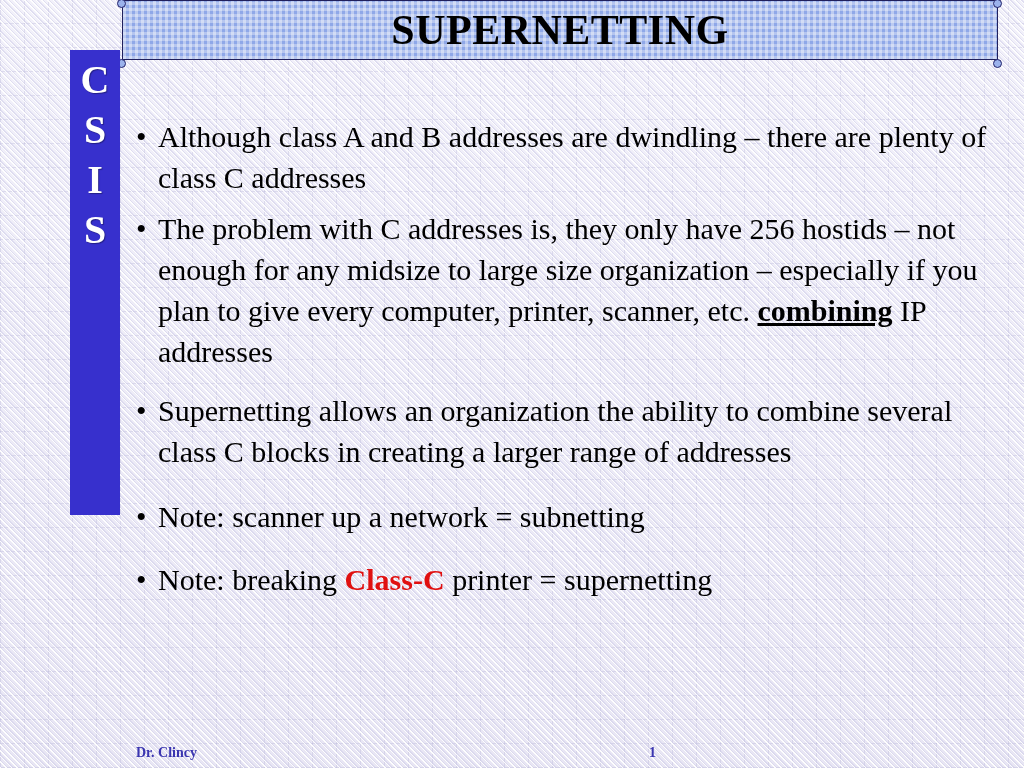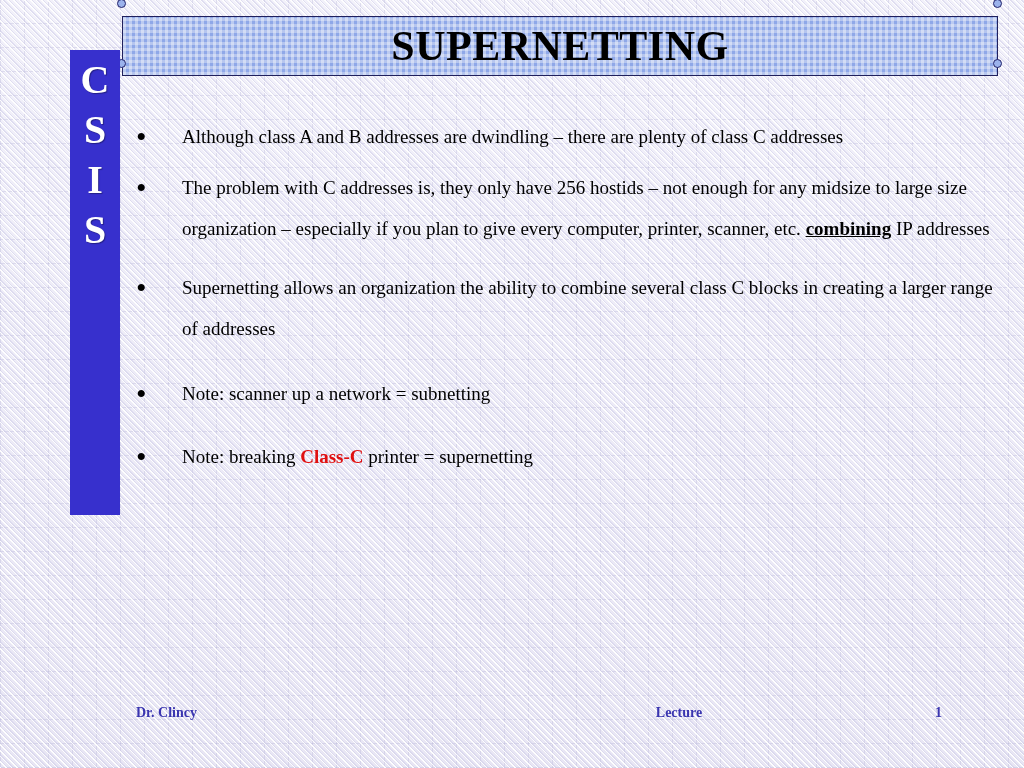--- a/index.html
+++ b/index.html
@@ -34,21 +34,21 @@
         rgba(168,166,206,0.28) 0px, rgba(168,166,206,0.28) 1px,
         rgba(0,0,0,0) 1px, rgba(0,0,0,0) 24px),
       linear-gradient(#f2f1fa, #e8e6f4);
     overflow: hidden;
   }
 
   
   #title-box {
     position: absolute;
     left: 122px;
-    top: 16px;
+    top: 0;
     width: 876px;
     height: 60px;
     box-sizing: border-box;
     border: 1.5px solid #20205c;
     background-color: #8fa8e8;
     background-image:
       repeating-linear-gradient(0deg,
         rgba(255,255,255,0.40) 0px, rgba(255,255,255,0.40) 3px,
         rgba(255,255,255,0.0) 3px, rgba(255,255,255,0.0) 6px),
       repeating-linear-gradient(90deg,
@@ -129,24 +129,23 @@
     width: 22px;
     font-size: 30px;
     line-height: 41px;
     color: #000000;
     text-align: left;
     font-family: "Liberation Serif", "DejaVu Serif", serif;
   }
   .bullet-text {
     flex: 1 1 auto;
     font-family: "Liberation Serif", "DejaVu Serif", serif;
-    font-size: 19px;
+    font-size: 30px;
     line-height: 41px;
     color: #000000;
-    margin-left: 24px;
   }
   .b-emph-underline {
     font-weight: bold;
     text-decoration: underline;
   }
   .b-emph-red {
     font-weight: bold;
     color: #e01010;
   }
 
@@ -159,21 +158,21 @@
 
   
   #footer {
     position: absolute;
     left: 136px;
     top: 703px;
     width: 806px;
     display: flex;
     align-items: baseline;
   }
-  #footer .f-left   { flex: 0 0 400px; text-align: left; }
+  #footer .f-left   { flex: 0 0 400px; text-align: left; margin-top: 40px; }
   #footer .f-center { flex: 1 1 auto;  text-align: center; }
   #footer .f-right  { flex: 0 0 120px; text-align: right; }
   #footer span {
     font-family: "Liberation Serif", "DejaVu Serif", serif;
     font-weight: bold;
     font-size: 14px;
     color: #3a35b0;
   }
 </style>
 </head>
@@ -232,21 +231,18 @@
         <span>Note: breaking </span><span class="b-emph-red">Class-C</span><span> printer = supernetting</span>
       </div>
     </div>
 
   </div>
 
   <div id="footer">
     <div class="f-left">
       <span>Dr. Clincy</span>
     </div>
-    <div class="f-center">
-      <span>Lecture</span>
-    </div>
     <div class="f-right">
       <span>1</span>
     </div>
   </div>
 
 </div>
 
 </body></html>

